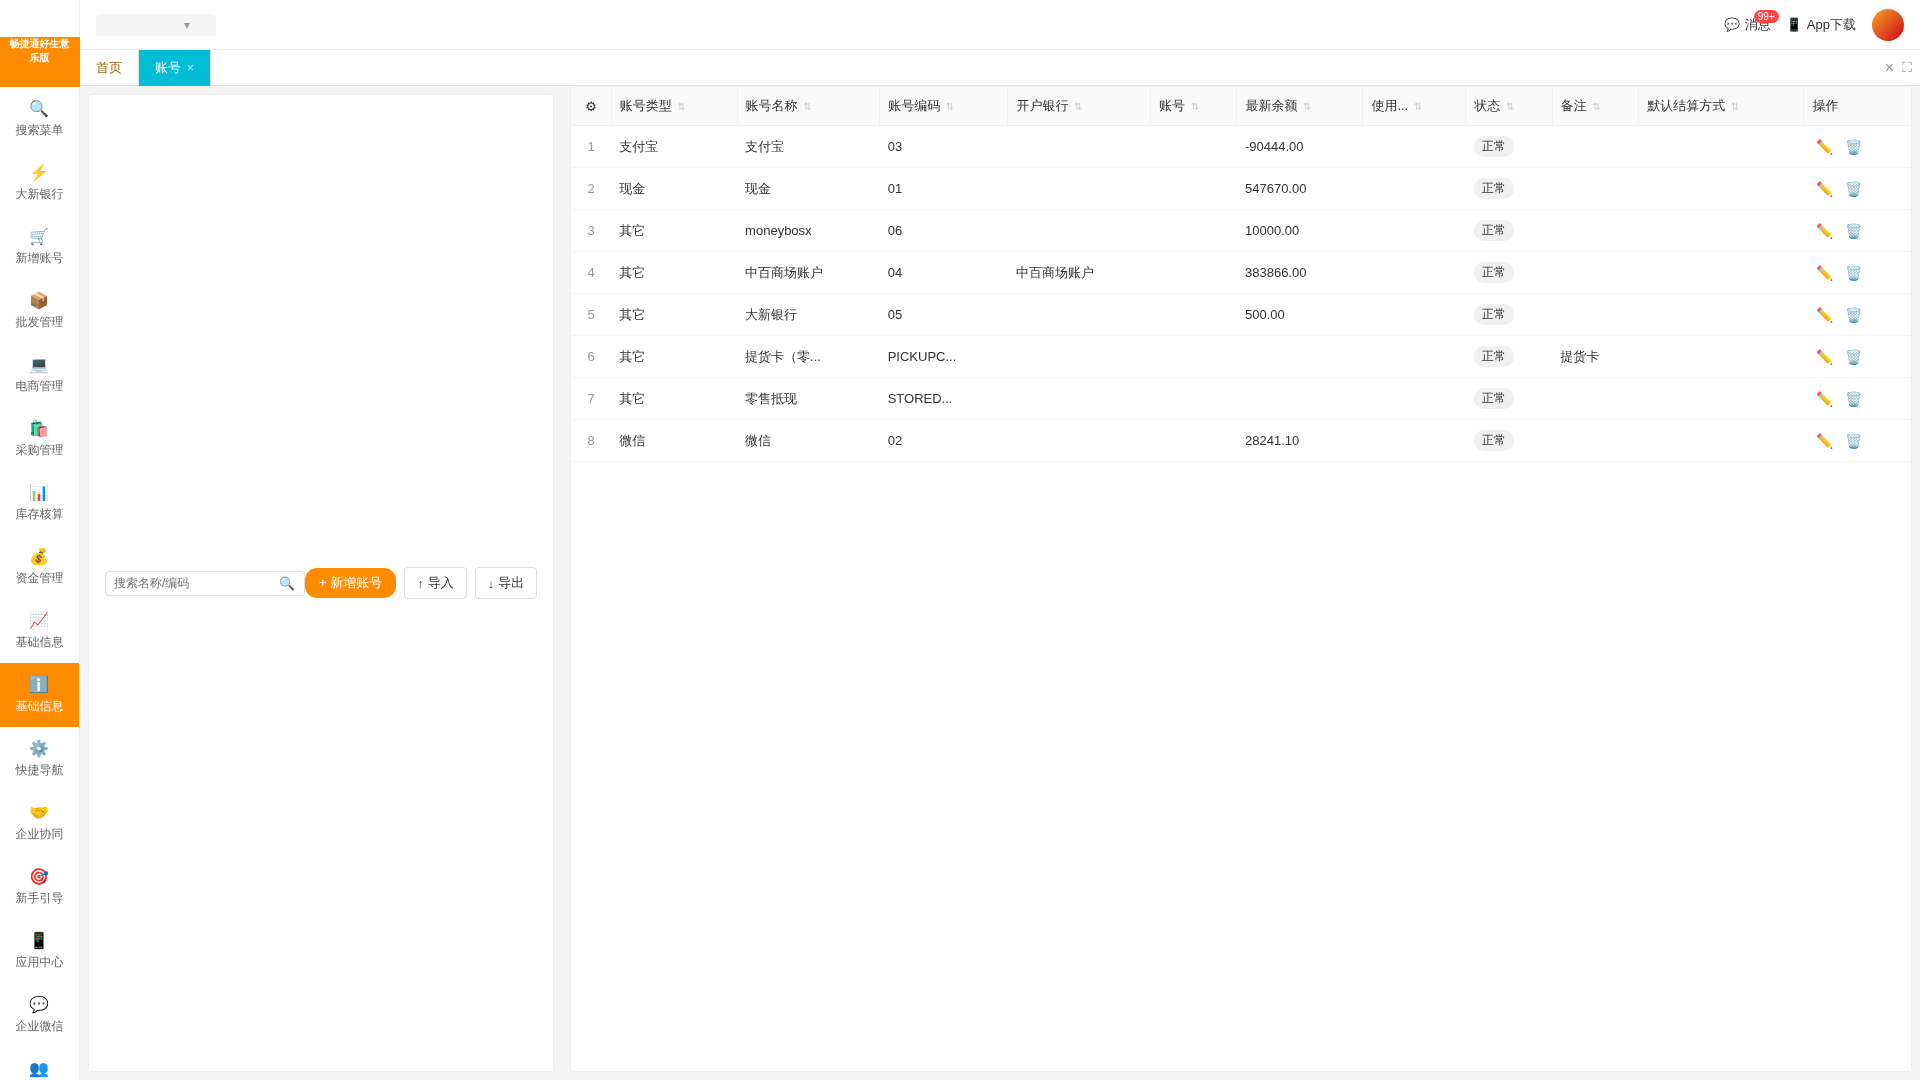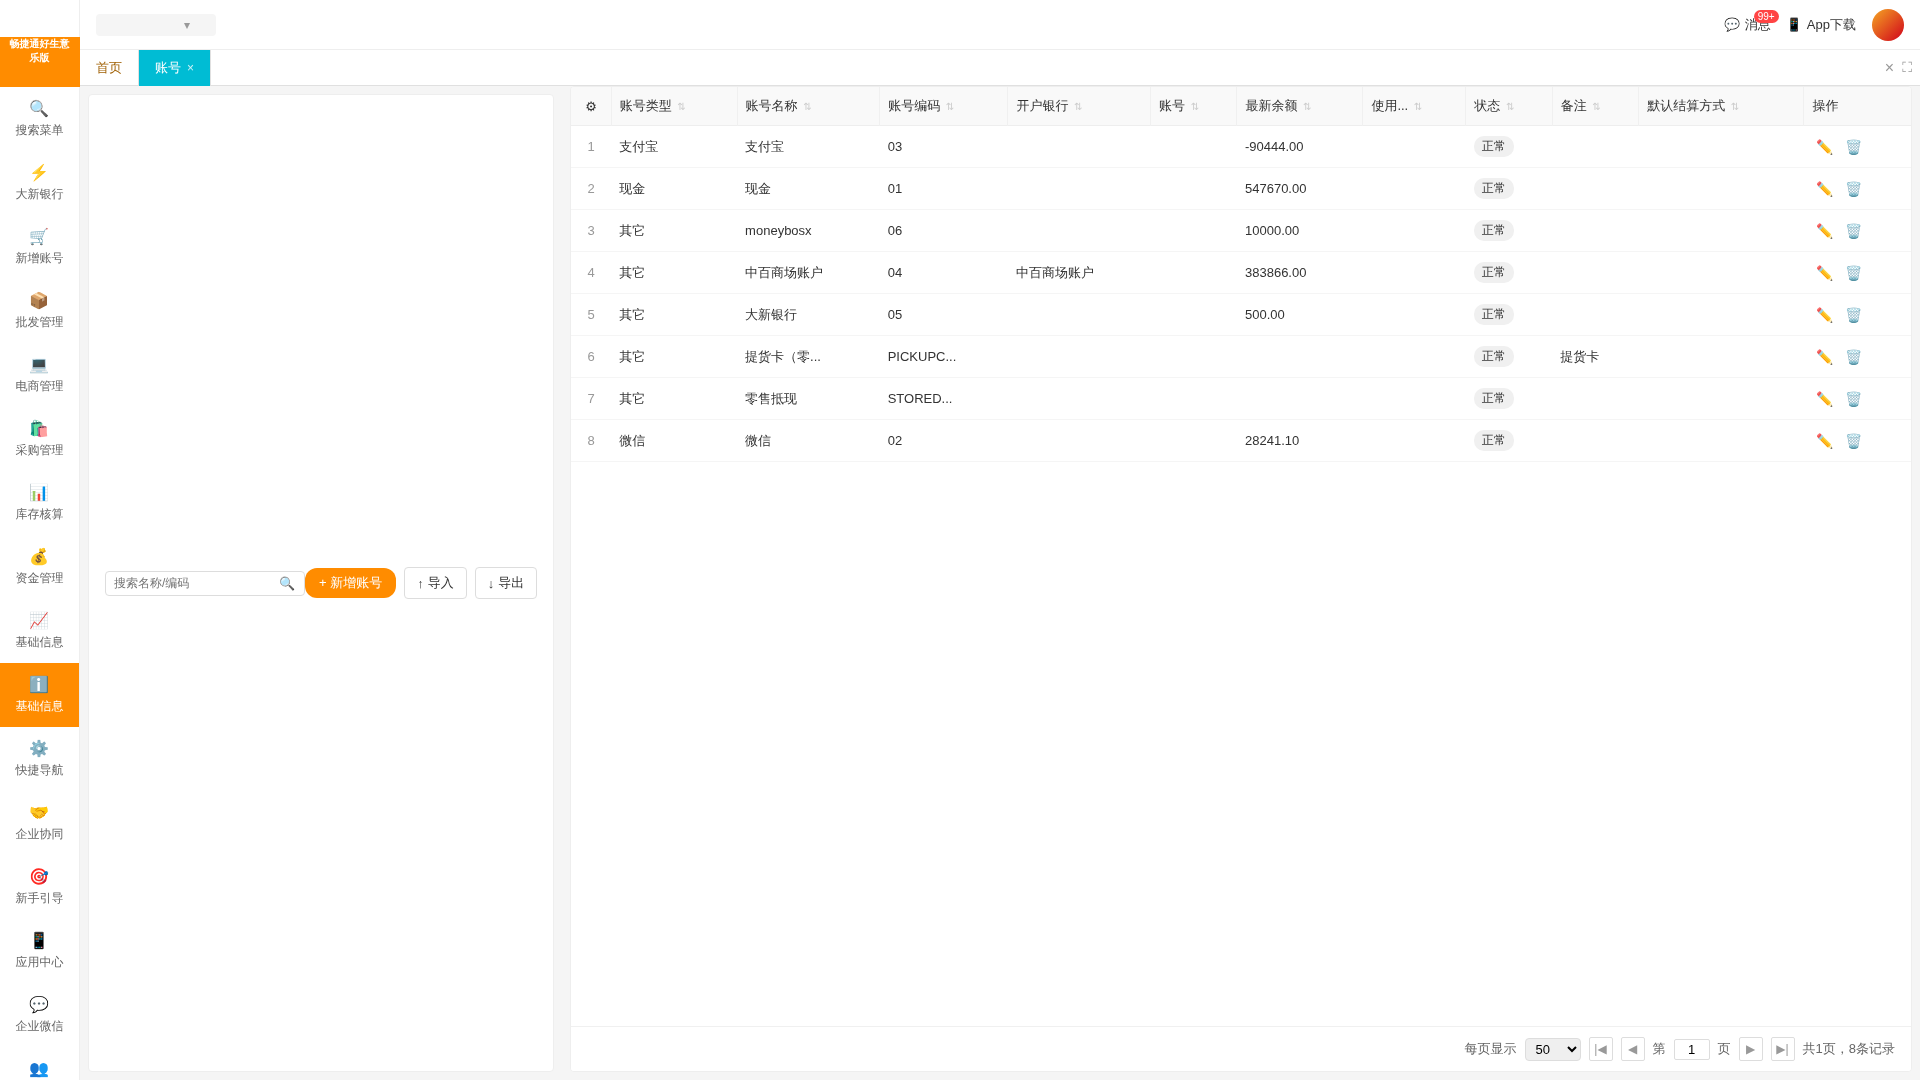--- a/index.html
+++ b/index.html
@@ -620,31 +620,16 @@
     <td></td>
     <td>
       <button class="op-btn">✏️</button>
       <button class="op-btn">🗑️</button>
     </td>
   </tr>
             </tbody>
         </table>
       </div>
 
-      <div class="pagination">
-        <span>每页显示</span>
-        <select class="select-box">
-          <option>50</option>
-          <option>100</option>
-        </select>
-        <button class="page-nav-btn">|◀</button>
-        <button class="page-nav-btn">◀</button>
-        <span>第</span>
-        <input class="page-input" type="text" value="1" style="">
-        <span>页</span>
-        <button class="page-nav-btn">▶</button>
-        <button class="page-nav-btn">▶|</button>
-        <span>共1页，8条记录</span>
-      </div>
     </div>
 
   </div>
 </div>
 
 </body></html>

